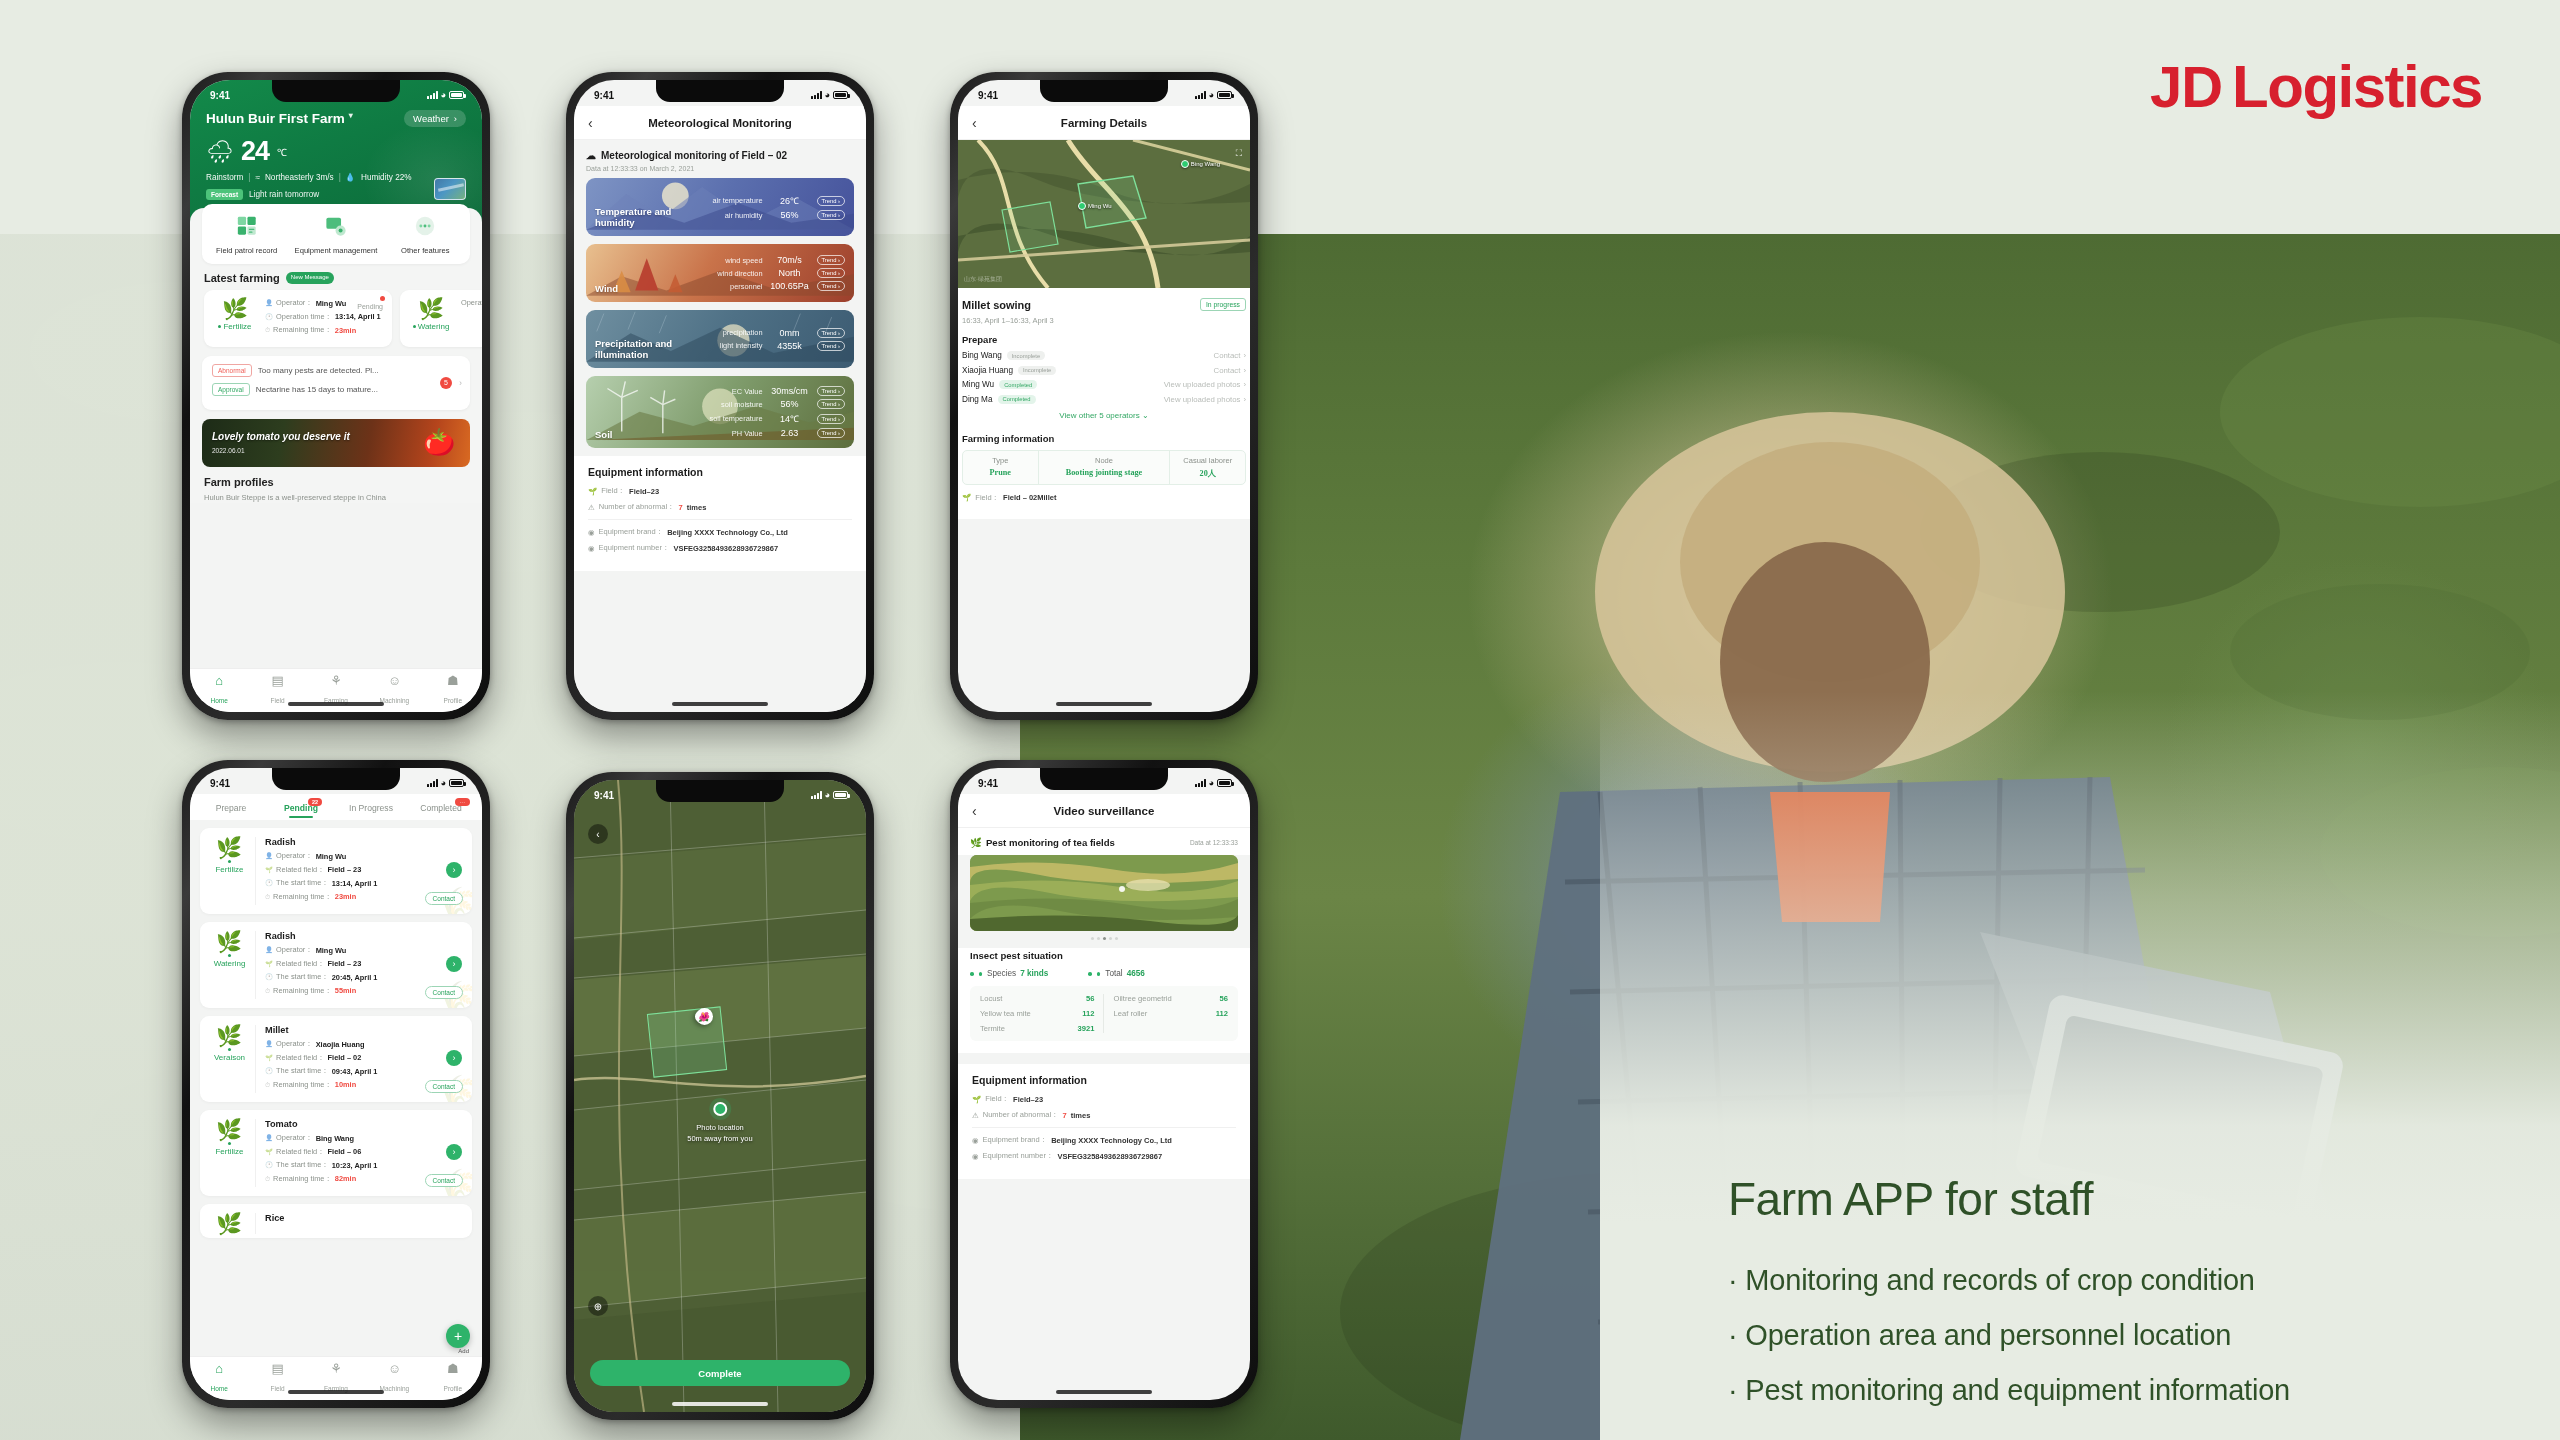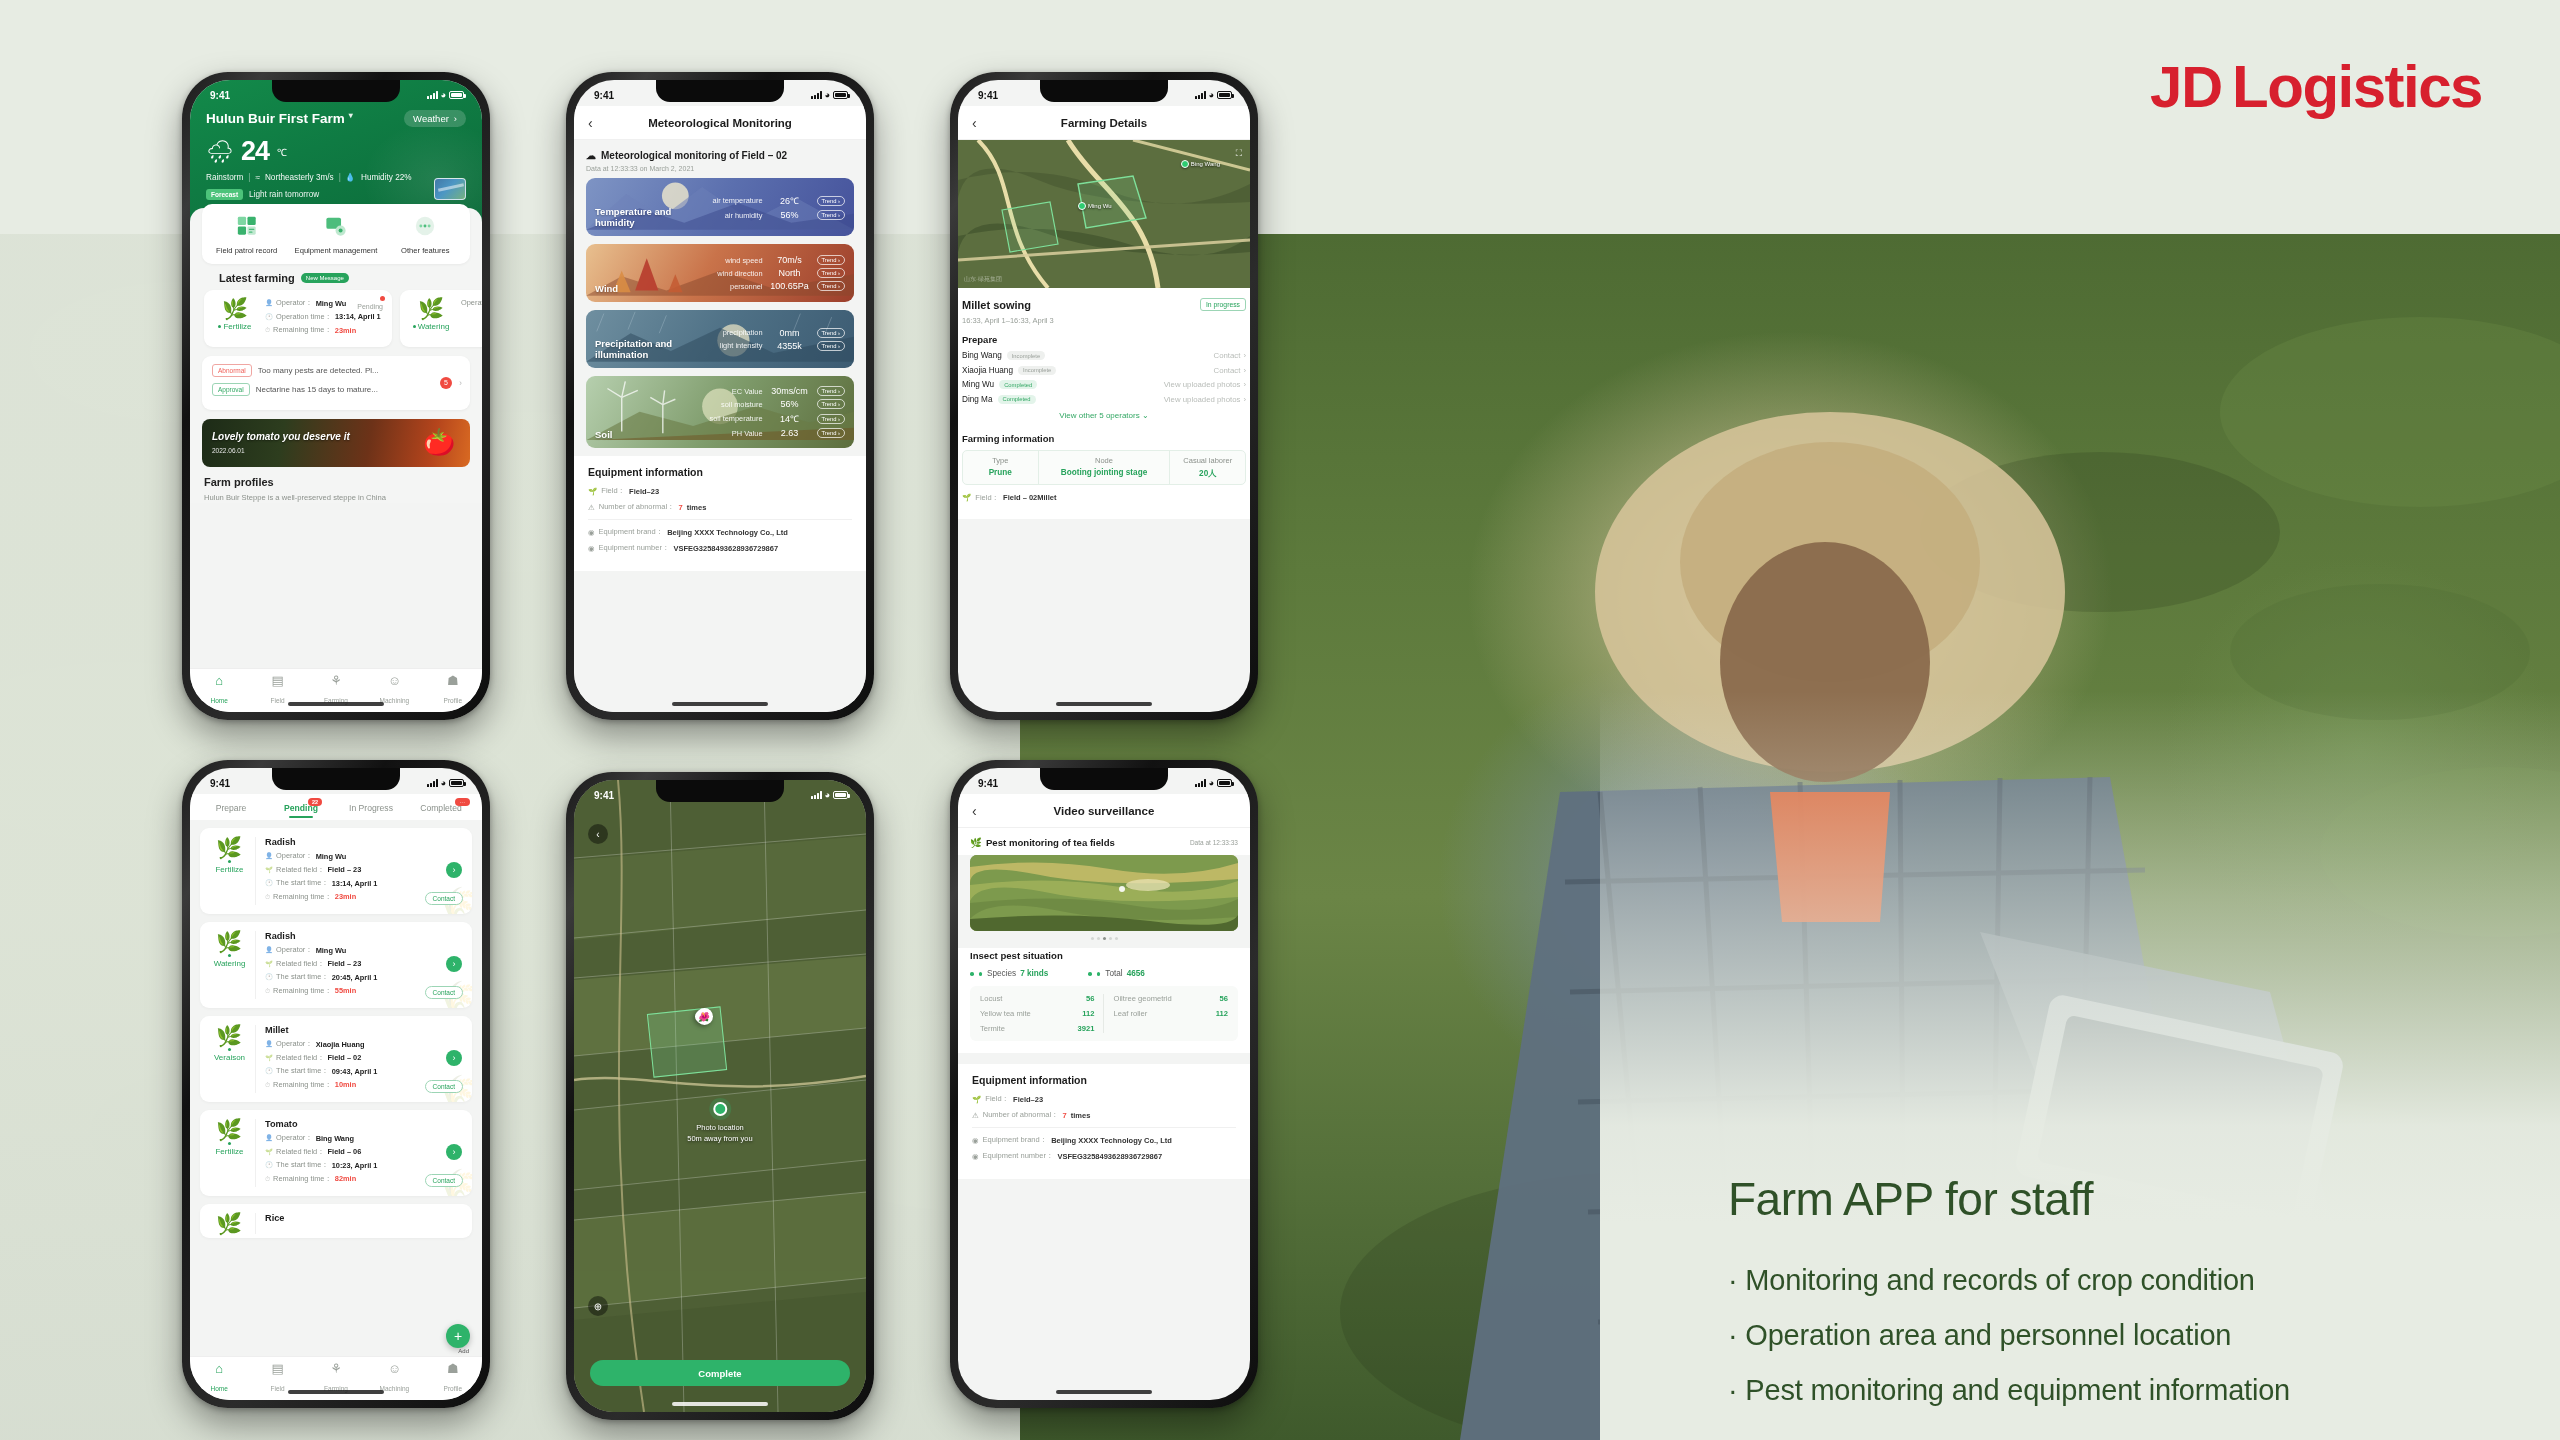--- a/index.html
+++ b/index.html
@@ -122,21 +122,21 @@
   .p1-mapchip::after{content:'';position:absolute;left:3px;top:7px;width:26px;height:3px;background:rgba(255,255,255,.5);transform:rotate(-12deg)}
 
   .p1-body { background:#f4f5f4; margin-top:-18px; border-radius:14px 14px 0 0; position:relative; z-index:5;}
   .p1-quick {
     background:#fff; margin:0 12px; border-radius:10px; display:flex; padding: 11px 0 9px 0;
     box-shadow: 0 1px 3px rgba(0,0,0,.05); transform: translateY(-4px);
   }
   .p1-qitem { flex:1; text-align:center; }
   .p1-qicon { width: 22px;height:22px;margin:0 auto 5px auto; }
   .p1-qlabel { font-size: 7.6px; color:#333; line-height: 1.25; }
-  .sec-title { font-size: 11px; font-weight: bold; color:#222; padding: 4px 14px 6px 14px; display:flex;align-items:center;gap:6px;margin-left:15px;}
+  .sec-title { font-size: 11px; font-weight: bold; color:#222; padding: 4px 14px 6px 14px; display:flex;gap:6px;}
   .badge-new { background:#27a35c;color:#fff;font-size:6px;padding:2px 5px;border-radius:8px;font-weight:normal;}
   .p1-cards { display:flex; gap:8px; padding: 0 0 0 14px; }
   .p1-card {
     background:#fff;border-radius:9px;padding:8px 9px; min-width: 188px; position:relative;
     box-shadow: 0 1px 3px rgba(0,0,0,.05); display:flex; gap:8px;
   }
   .p1-card .dot { position:absolute; right:7px; top:6px; width:5px;height:5px;border-radius:50%;background:#f04a41;}
   .p1-card .status { position:absolute; right:9px; top:13px; font-size:7px; color:#9aa09a;}
   .p1-cropcol { width:44px;text-align:center; }
   .crop-emoji { font-size:21px; line-height:1; }
@@ -234,21 +234,21 @@
   .opname { font-size:8.2px;color:#1c1c1c;}
   .chip { font-size:5.8px;border-radius:7px;padding:1.5px 5px;margin-left:5px;}
   .chip.inc { background:#eef0ee;color:#9aa09a;}
   .chip.cmp { background:#e3f4ea;color:#34a865;}
   .opact { margin-left:auto; font-size:7.8px; color:#b9bdb9; display:flex;align-items:center;gap:3px;}
   .viewmore { text-align:center;font-size:8px;color:#34a865;margin:7px 0 13px 0;}
   .ftable { border:1px solid #e3efe7; border-radius:5px; display:flex; margin-top:5px; background:#fafcfa;}
   .fcol { flex:1; text-align:center; padding:5px 2px; border-right:1px solid #e3efe7;}
   .fcol:last-child{border-right:none}
   .fch { font-size:7.5px;color:#8b918b;margin-bottom:3px;}
-  .fcv { font-size:8.2px;color:#27a35c;font-weight:bold;}
+  .fcv { font-size:8.2px;color:#27a35c;font-weight:bold;font-family:Liberation Serif, serif;}
 
   
   .p4-tabs { background:#fff; display:flex; padding: 4px 6px 0 6px; }
   .p4-tab { flex:1; text-align:center; padding:5px 0 7px 0; font-size:8.6px; color:#8b918b; position:relative;}
   .p4-tab.active { color:#27a35c; font-weight:bold;}
   .p4-tab.active::after{content:'';position:absolute;left:50%;transform:translateX(-50%);bottom:2px;width:24px;height:2px;border-radius:1px;background:#27a35c;}
   .p4-bdg { position:absolute; top:0px; right:14px; background:#f04a41;color:#fff;font-size:5.5px;border-radius:7px;padding:1px 4px;}
   .p4-bdg.dots { right:6px; padding:1px 5px; }
   .p4-list { background:#f3f4f3; padding:8px 10px; }
   .tcard { background:#fff;border-radius:9px;padding:9px 10px;margin-bottom:8px;display:flex;gap:9px;position:relative;overflow:hidden;box-shadow:0 1px 3px rgba(0,0,0,.04);}

